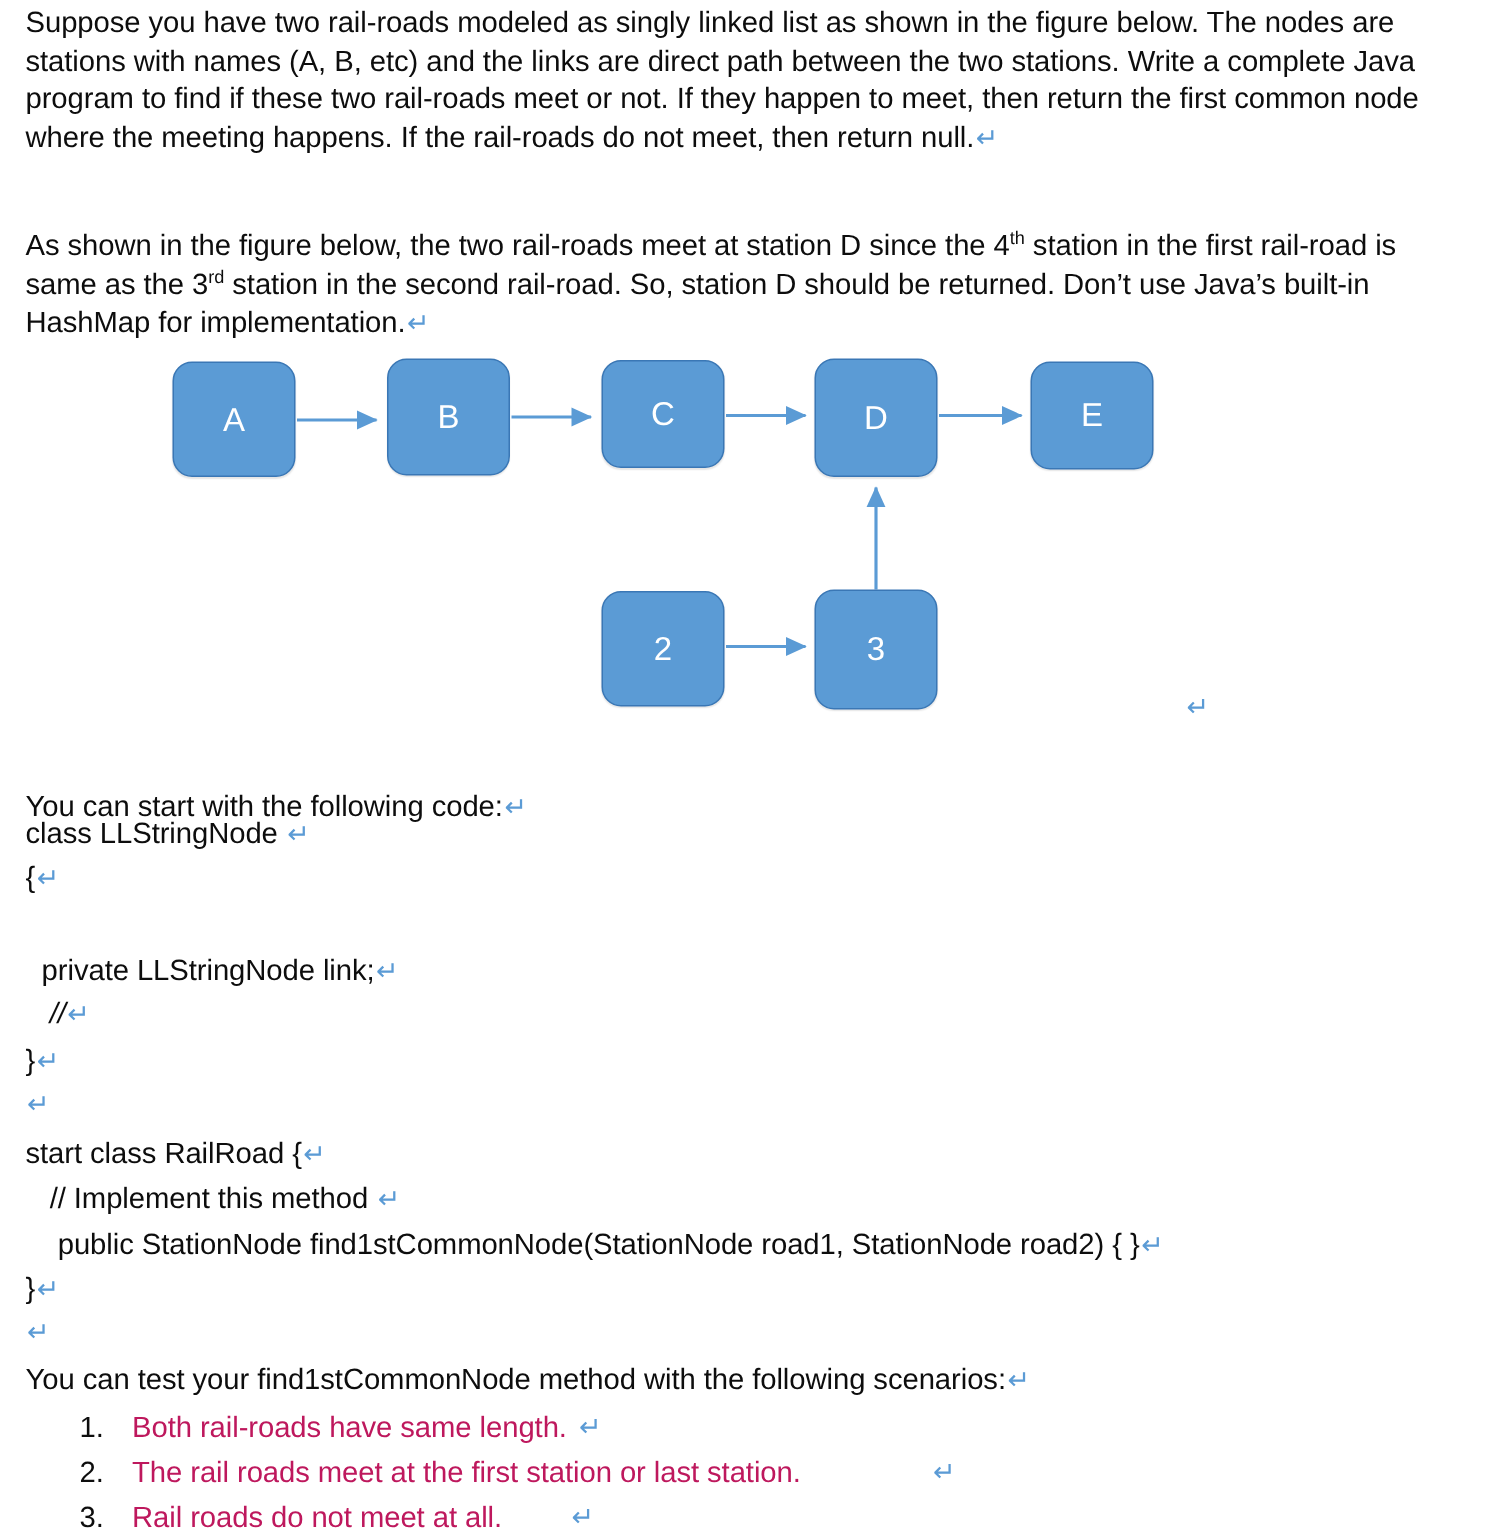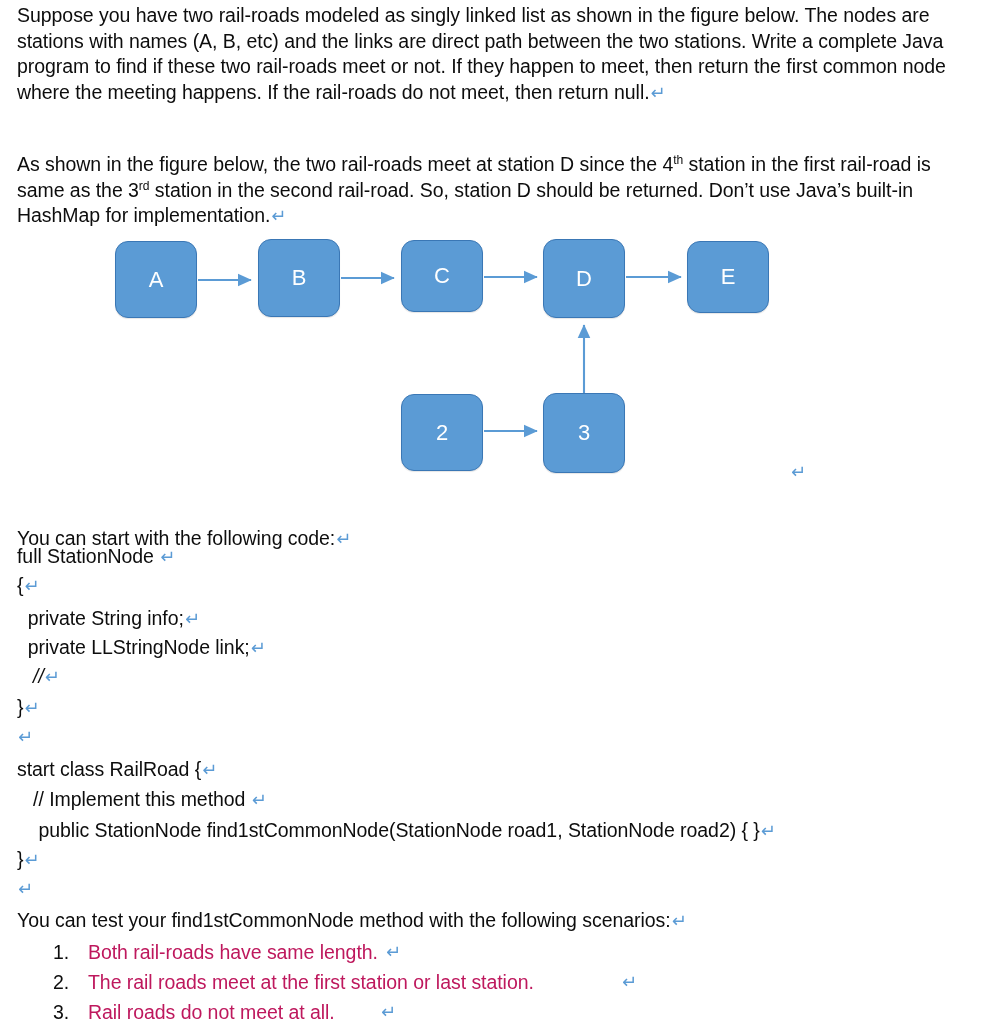--- a/index.html
+++ b/index.html
@@ -156,25 +156,24 @@
     <div class="node" style="left:543px;top:393px;width:82px;height:80px;">
       <span>3</span>
     </div>
   </div>
 
   <span class="pil-abs" style="left:791px;top:463px;">↵</span>
 
   <div class="codeline" style="left:17px;top:484px;margin-top:40px;"><span>You can start with the following code:</span><span class="pil">↵</span></div>
 
 
-  <div class="codeline" style="left:17px;top:542px;"><span>full StationNode </span><span class="pil">↵</span></div>
+  <div class="codeline" style="left:17px;top:542px;"><span>class LLStringNode </span><span class="pil">↵</span></div>
 
   <div class="codeline" style="left:17px;top:571px;"><span>{</span><span class="pil">↵</span></div>
 
-  <div class="codeline" style="left:17px;top:604px;"><span>  private String info;</span><span class="pil">↵</span></div>
 
   <div class="codeline" style="left:17px;top:633px;"><span>  private LLStringNode link;</span><span class="pil">↵</span></div>
 
   <div class="codeline" style="left:17px;top:662px;font-style:italic;"><span>   //</span><span class="pil" style="font-style:normal;">↵</span></div>
 
   <div class="codeline" style="left:17px;top:693px;"><span>}</span><span class="pil">↵</span></div>
 
   <div class="codeline" style="left:17px;top:722px;"><span></span><span class="pil">↵</span></div>
 
   <div class="codeline" style="left:17px;top:755px;"><span>start class RailRoad {</span><span class="pil">↵</span></div>

